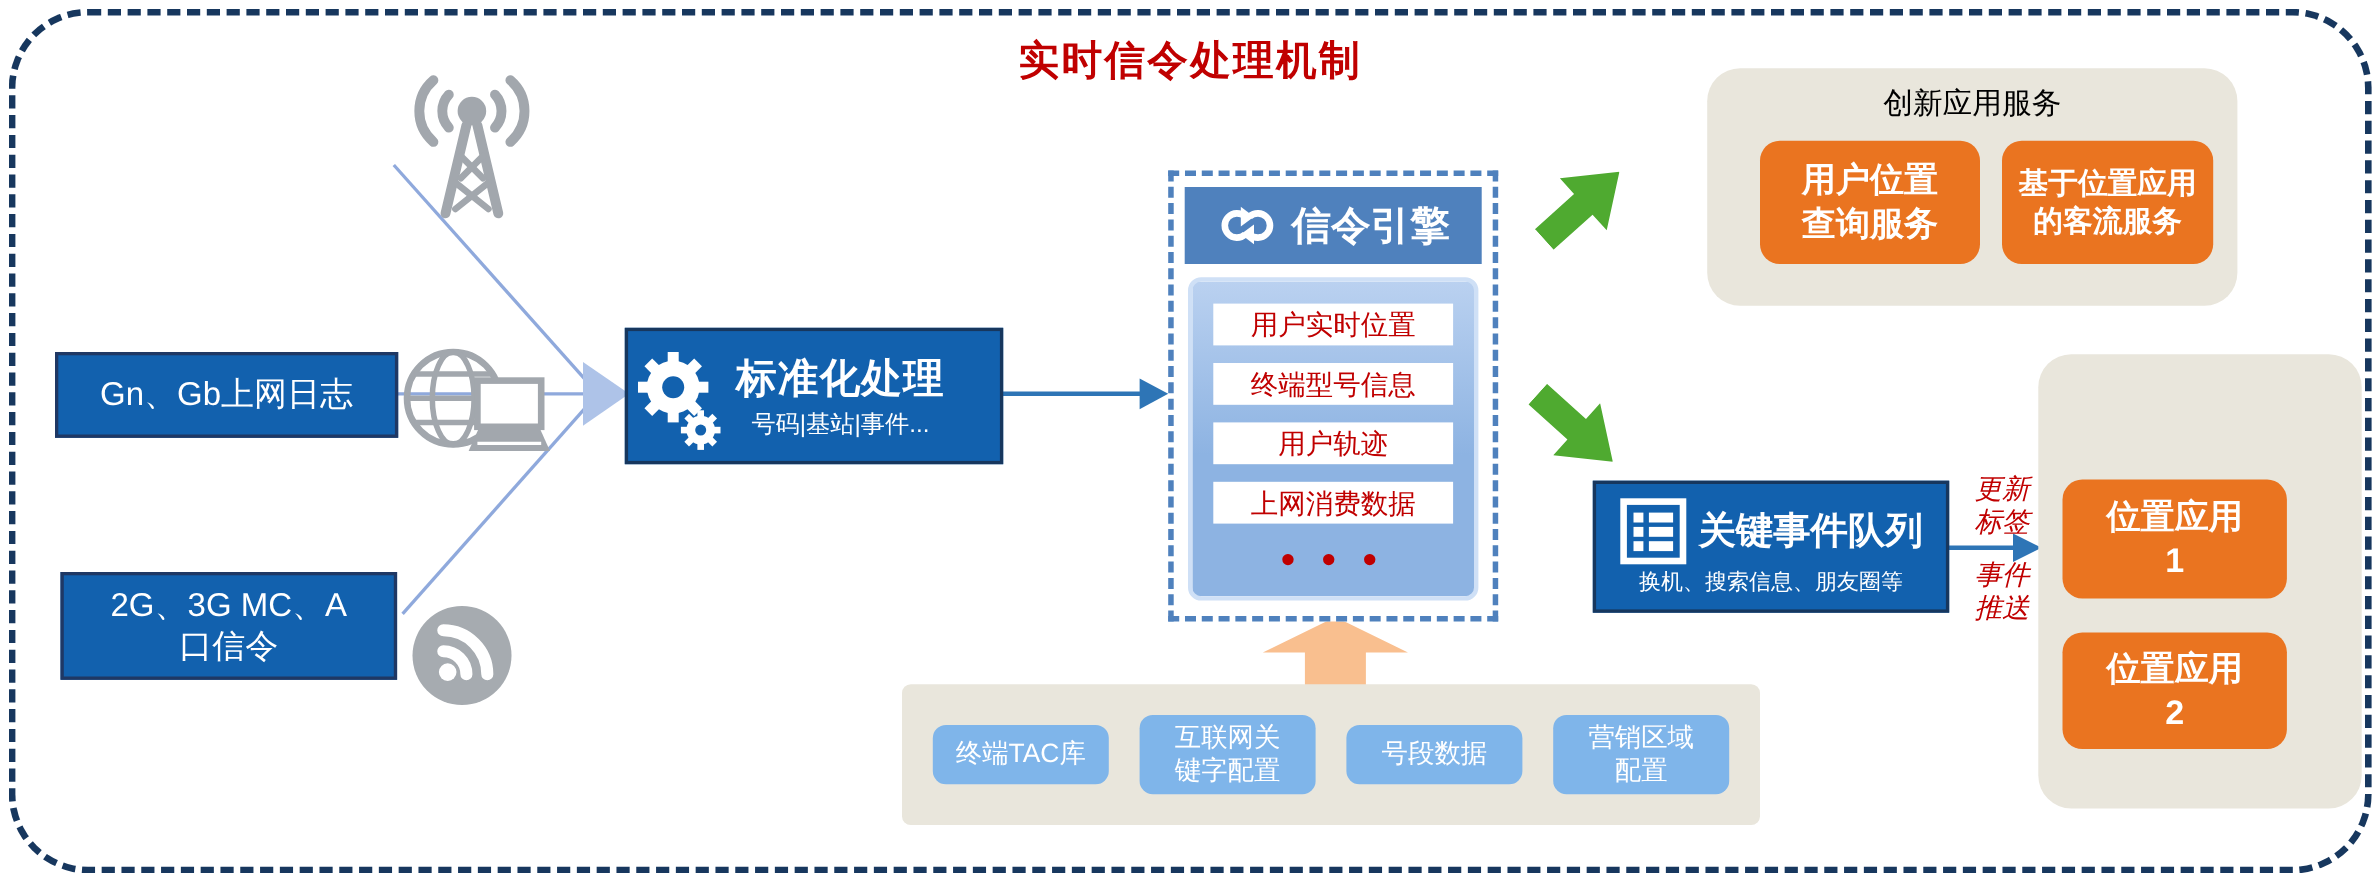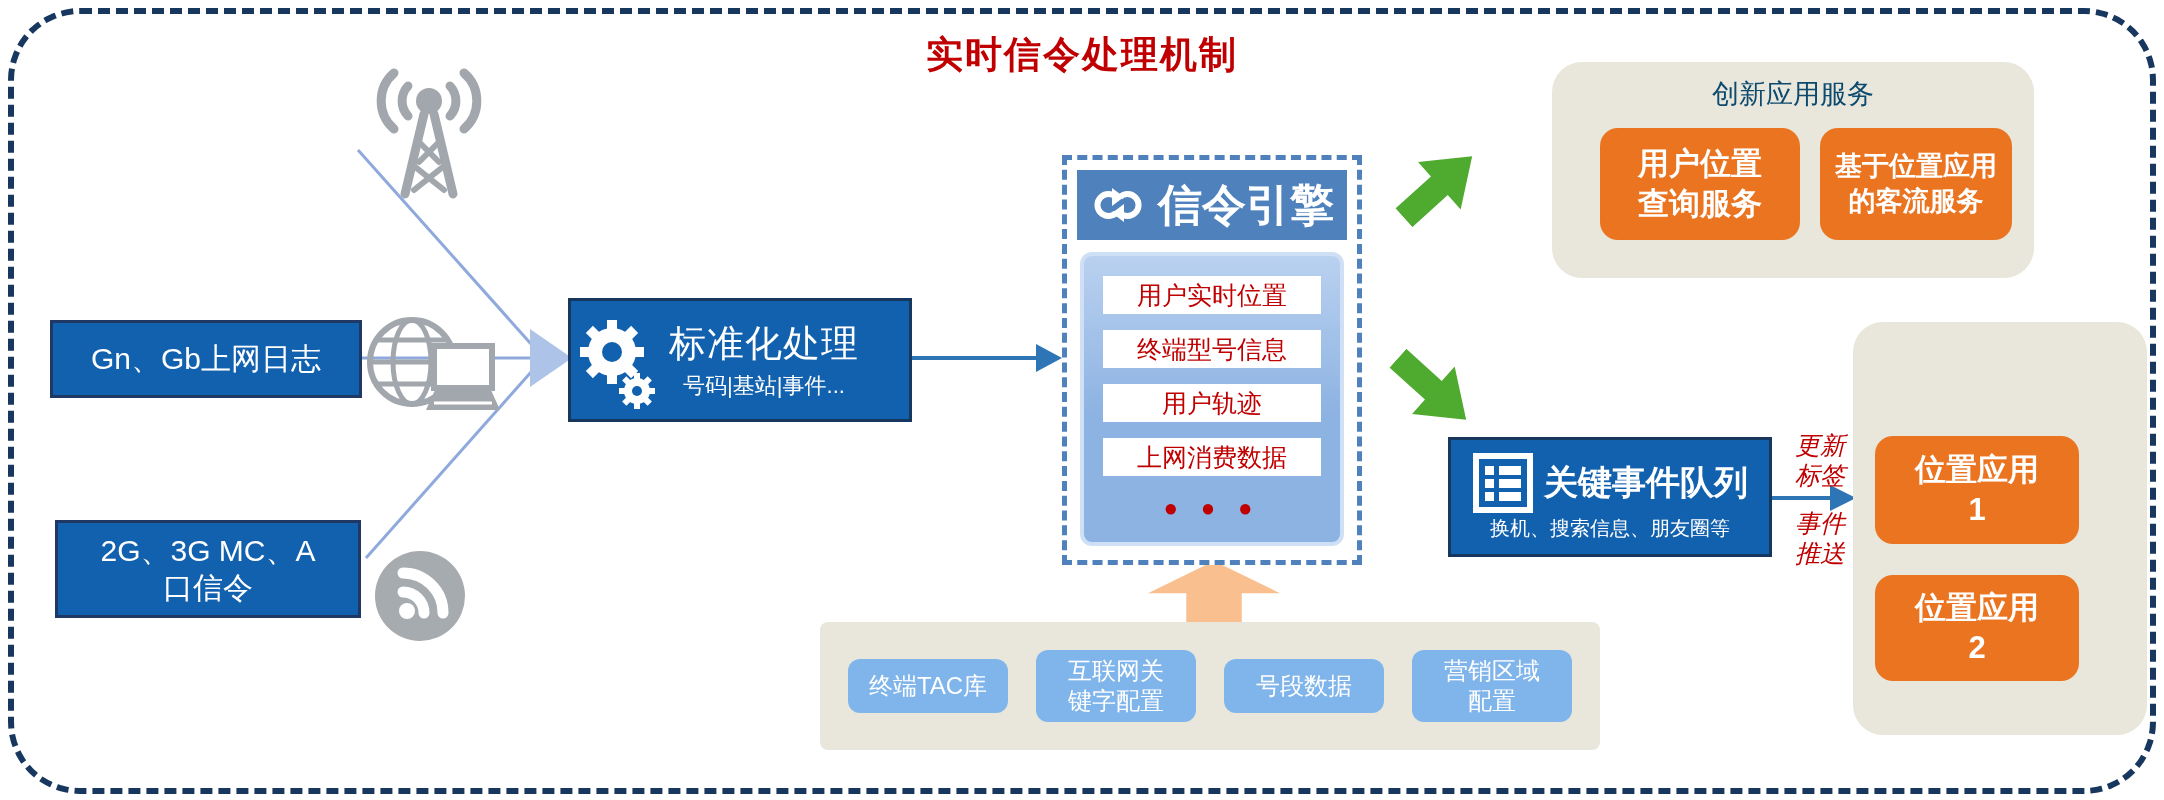--- a/index.html
+++ b/index.html
@@ -20,51 +20,51 @@
   #src2{left:50px;top:320px;width:306px;height:72px;}
   #src3{left:55px;top:520px;width:300px;height:92px;}
 
   .icon-wrap{position:absolute;z-index:1;}
 
   
   .std-box{position:absolute;left:568px;top:298px;width:338px;height:118px;
     background:#1261AE;border:3px solid #17375E;display:flex;align-items:center;
     justify-content:flex-start;z-index:3;}
   .std-text{display:flex;flex-direction:column;align-items:center;margin-left:6px;}
-  .std-title{color:#fff;font-size:37px;font-weight:normal;letter-spacing:1px;}
+  .std-title{color:#fff;font-size:37px;font-weight:bold;letter-spacing:1px;}
   .std-sub{color:#fff;font-size:22px;margin-top:2px;}
 
   .flow-label{position:absolute;left:936px;top:300px;width:80px;color:#C00000;
     font-size:27px;line-height:1.35;text-align:center;z-index:4;}
 
   
   .engine{position:absolute;left:1062px;top:155px;width:300px;height:410px;
     background:#ffffff;border:5px dashed #4F81BD;box-sizing:border-box;z-index:3;}
   .engine-header{position:absolute;left:10px;top:10px;right:10px;height:70px;
     background:#4F81BD;display:flex;align-items:center;justify-content:center;gap:12px;}
-  .engine-title{color:#fff;font-size:44px;font-weight:bold;}
+  .engine-title{color:#fff;font-size:36px;font-weight:bold;}
   .engine-panel{position:absolute;left:13px;top:92px;width:264px;height:294px;
     background:linear-gradient(180deg,#BAD1F0 0%,#8DB3E2 55%);
     border:4px solid #CFE0F6;border-radius:12px;box-sizing:border-box;
     display:flex;flex-direction:column;align-items:center;padding-top:20px;gap:16px;}
   .engine-row{width:218px;height:38px;background:#ffffff;display:flex;align-items:center;
     justify-content:center;color:#C00000;font-size:25px;}
   .engine-more{color:#C00000;font-size:24px;letter-spacing:8px;margin-top:2px;}
 
   
   .green-arrow{position:absolute;width:92px;height:74px;background:#4FAA30;
     clip-path:polygon(0 33%,52% 33%,52% 7%,100% 50%,52% 93%,52% 67%,0 67%);z-index:2;}
   #greenUp{left:1392px;top:150px;transform:rotate(-42deg);}
   #greenDown{left:1386px;top:352px;transform:rotate(42deg);}
 
   
   .beige{position:absolute;background:#E9E6DC;z-index:2;}
   #innovation{left:1552px;top:62px;width:482px;height:216px;border-radius:30px;}
   .innovation-title{position:absolute;left:0;right:0;top:14px;text-align:center;
-    color:#0c4a6e;font-size:27px;}
+    color:#000000;font-size:27px;}
   .orange-box{position:absolute;background:#EA7420;border-radius:18px;color:#fff;
     font-weight:bold;display:flex;align-items:center;justify-content:center;
     text-align:center;line-height:1.3;}
   #svc1{left:48px;top:66px;width:200px;height:112px;font-size:31px;}
   #svc2{left:268px;top:66px;width:192px;height:112px;font-size:27px;}
 
   
   .queue-box{position:absolute;left:1448px;top:437px;width:318px;height:114px;
     background:#1261AE;border:3px solid #17375E;display:flex;flex-direction:column;
     align-items:center;justify-content:center;z-index:3;}

